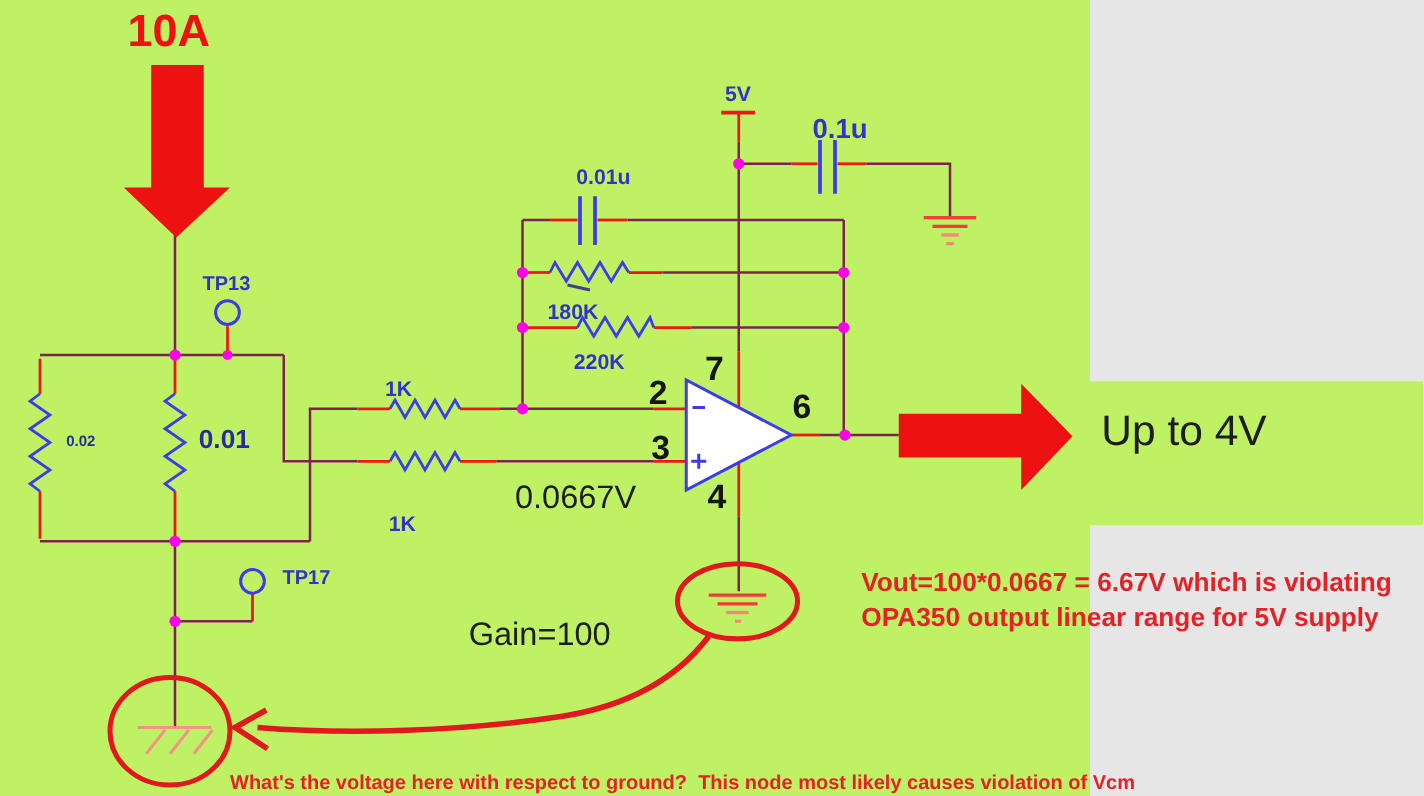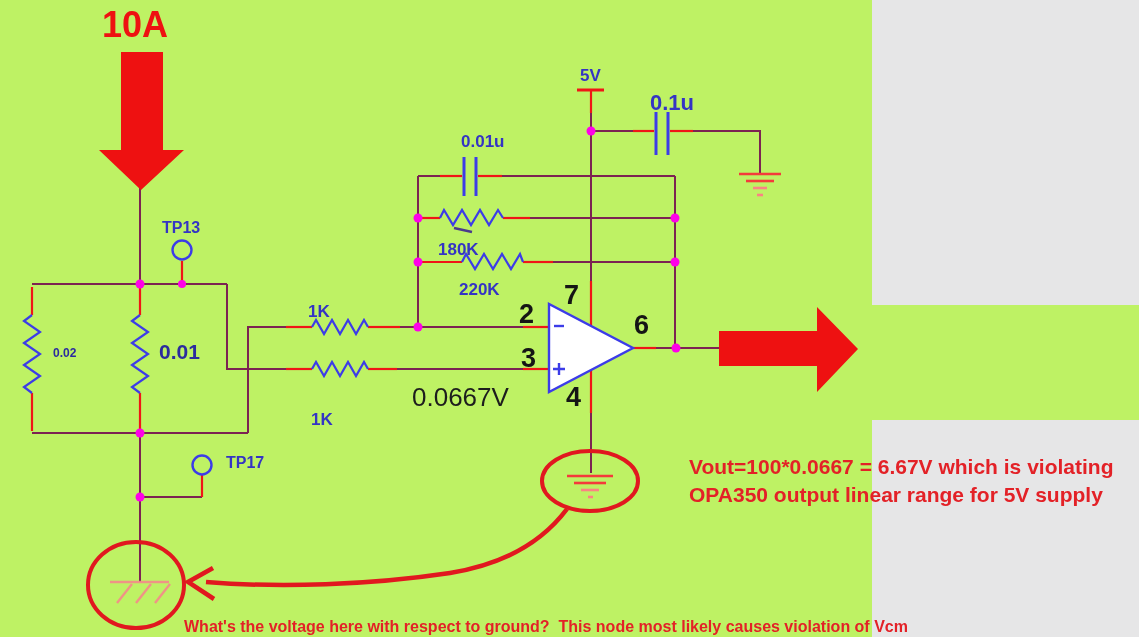--- a/index.html
+++ b/index.html
@@ -164,20 +164,22 @@
   <div class="lbl blue" style="left:650px;top:91px;font-size:22px;">0.1u</div>
   <div class="lbl blue" style="left:580px;top:67px;font-size:17px;">5V</div>
 
   <div class="lbl pin" style="left:519px;top:300px;">2</div>
   <div class="lbl pin" style="left:521px;top:344px;">3</div>
   <div class="lbl pin" style="left:564px;top:281px;">7</div>
   <div class="lbl pin" style="left:634px;top:311px;">6</div>
   <div class="lbl pin" style="left:566px;top:383px;">4</div>
 
   <div class="lbl blk" style="left:412px;top:384px;font-size:26px;">0.0667V</div>
+  <div class="lbl blk" style="left:375px;top:494px;font-size:26px;">Gain=100</div>
 
+  <div class="lbl blk" style="left:881px;top:328px;font-size:34px;">Up to 4V</div>
 
   <div class="lbl red-note" style="left:689px;top:456px;font-size:21px;">Vout=100*0.0667 = 6.67V which is violating</div>
   <div class="lbl red-note" style="left:689px;top:484px;font-size:21px;">OPA350 output linear range for 5V supply</div>
 
   <div class="lbl red-note" style="left:184px;top:606px;font-size:16px;white-space:pre;margin-top:13px;">What's the voltage here with respect to ground?  This node most likely causes violation of Vcm</div>
 
 </div>
 
 </body></html>

